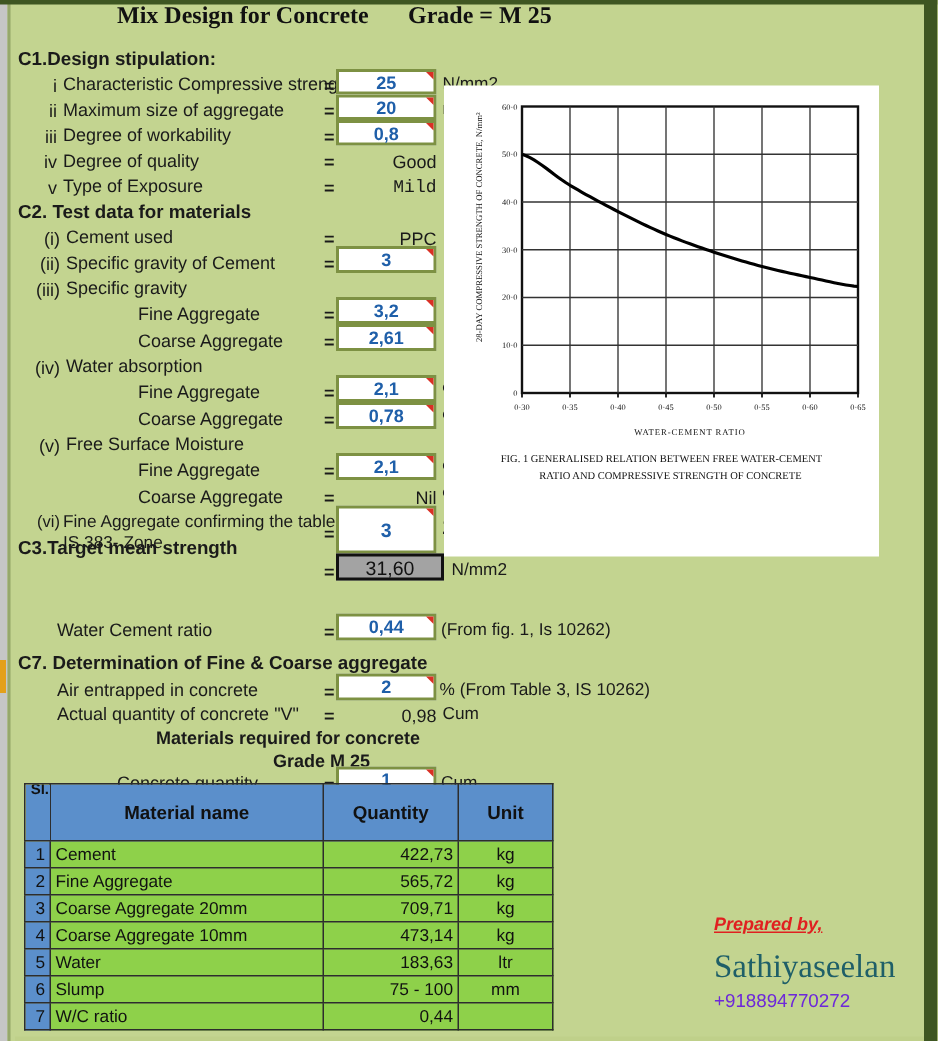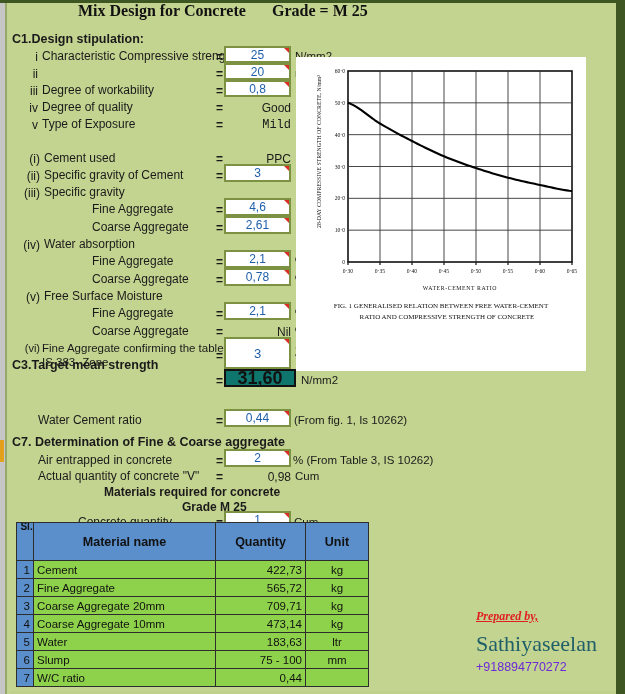--- a/index.html
+++ b/index.html
@@ -37,33 +37,33 @@
   .title {
     position:absolute; font-family:"Liberation Serif", serif;
     font-weight:bold; font-size:16px; color:#111; white-space:nowrap;
   }
 
   
   .inbox {
     position:absolute; background:#ffffff;
     border:2px solid #7d9143;
     display:flex; align-items:center; justify-content:center;
-    font-size:12px; font-weight:normal; color:#1f5fa9;
+    font-size:12px; font-weight:bold; color:#1f5fa9;
   }
   .inbox .tri {
     position:absolute; top:0; right:0;
     width:0; height:0;
     border-top:5px solid #d93025;
     border-left:5px solid transparent;
   }
   .tmsbox {
-    position:absolute; background:#0f766e;
+    position:absolute; background:#a3a3a3;
     border:2px solid #111;
     display:flex; align-items:center; justify-content:center;
-    font-size:18px; font-weight:bold; color:#111;
+    font-size:13px; font-weight:normal; color:#111;
   }
 
   
   .pic {
     position:absolute; background:#ffffff;
     box-shadow: 0 0 0 1px #ffffff;
   }
 
   
   .tbl { position:absolute; border-collapse:collapse; border:1px solid #2d2d2d; }
@@ -79,21 +79,21 @@
   .tbl tbody td.sl { background:#5b8fcb; text-align:right; width:17px; font-size:11.5px; }
   .tbl tbody td.nm { background:#8ed14a; text-align:left; width:182px; }
   .tbl tbody td.qt { background:#8ed14a; text-align:right; width:90px; }
   .tbl tbody td.un { background:#8ed14a; text-align:center; width:63px; }
   .slno-head { position:relative; overflow:hidden; width:17px; }
   .slno-head span { position:absolute; left:1px; top:-2px; font-size:10px; line-height:11px; width:36px; text-align:center; }
 
   
   .prep {
     position:absolute; color:#e02020; font-style:italic; font-weight:bold;
-    font-size:12px; text-decoration:underline; font-family:Liberation Serif, serif;
+    font-size:12px; text-decoration:underline; font-family:Liberation Sans, sans-serif;
   }
   .sign {
     position:absolute; color:#1f5f68; font-family:"Liberation Serif", serif;
     font-size:22px; font-weight:normal;
   }
   .phone { position:absolute; color:#6d28d9; font-size:12.5px; }
 
   
   .ax { font-family:"Liberation Serif", serif; }
 </style>
@@ -118,20 +118,21 @@
   <div class="rom" style="left:16px; top:50px; width:22px;">i</div>
   <div class="t" style="left:42px; top:50px;">Characteristic Compressive strength</div>
   <div class="eq" style="left:216px; top:50px;">=</div>
   <div class="inbox" style="left:224px; top:46px; width:67px; height:17px;">
     <span>25</span>
     <i class="tri"></i>
   </div>
   <div class="unit" style="left:295px; top:50px;">N/mm2</div>
 
   <div class="rom" style="left:16px; top:67px; width:22px;">ii</div>
+  <div class="t" style="left:42px; top:67px;">Maximum size of aggregate</div>
   <div class="eq" style="left:216px; top:67px;">=</div>
   <div class="inbox" style="left:224px; top:63px; width:67px; height:17px;">
     <span>20</span>
     <i class="tri"></i>
   </div>
   <div class="unit" style="left:295px; top:67px;">mm</div>
 
   <div class="rom" style="left:16px; top:84px; width:22px;">iii</div>
   <div class="t" style="left:42px; top:84px;">Degree of workability</div>
   <div class="eq" style="left:216px; top:84px;">=</div>
@@ -143,41 +144,42 @@
   <div class="rom" style="left:16px; top:101px; width:22px;">iv</div>
   <div class="t" style="left:42px; top:101px;">Degree of quality</div>
   <div class="eq" style="left:216px; top:101px;">=</div>
   <div class="valtxt" style="left:224px; top:101px; width:67px;">Good</div>
 
   <div class="rom" style="left:16px; top:118px; width:22px;">v</div>
   <div class="t" style="left:42px; top:118px;">Type of Exposure</div>
   <div class="eq" style="left:216px; top:118px;">=</div>
   <div class="valtxt" style="left:224px; top:118px; width:67px;font-family:Liberation Mono, monospace;">Mild</div>
 
+  <div class="t hdr" style="left:12px; top:135px;">C2. Test data for materials</div>
 
   <div class="rom" style="left:14px; top:152px; width:26px;">(i)</div>
   <div class="t" style="left:44px; top:152px;">Cement used</div>
   <div class="eq" style="left:216px; top:152px;">=</div>
   <div class="valtxt" style="left:224px; top:152px; width:67px;">PPC</div>
 
   <div class="rom" style="left:14px; top:169px; width:26px;">(ii)</div>
   <div class="t" style="left:44px; top:169px;">Specific gravity of Cement</div>
   <div class="eq" style="left:216px; top:169px;">=</div>
   <div class="inbox" style="left:224px; top:164px; width:67px; height:18px;">
     <span>3</span>
     <i class="tri"></i>
   </div>
 
   <div class="rom" style="left:14px; top:186px; width:26px;">(iii)</div>
   <div class="t" style="left:44px; top:186px;">Specific gravity</div>
 
   <div class="t" style="left:92px; top:203px;">Fine Aggregate</div>
   <div class="eq" style="left:216px; top:203px;">=</div>
   <div class="inbox" style="left:224px; top:198px; width:67px; height:18px;">
-    <span>4,6</span>
+    <span>3,2</span>
     <i class="tri"></i>
   </div>
 
   <div class="t" style="left:92px; top:221px;">Coarse Aggregate</div>
   <div class="eq" style="left:216px; top:221px;">=</div>
   <div class="inbox" style="left:224px; top:216px; width:67px; height:18px;">
     <span>2,61</span>
     <i class="tri"></i>
   </div>
 

